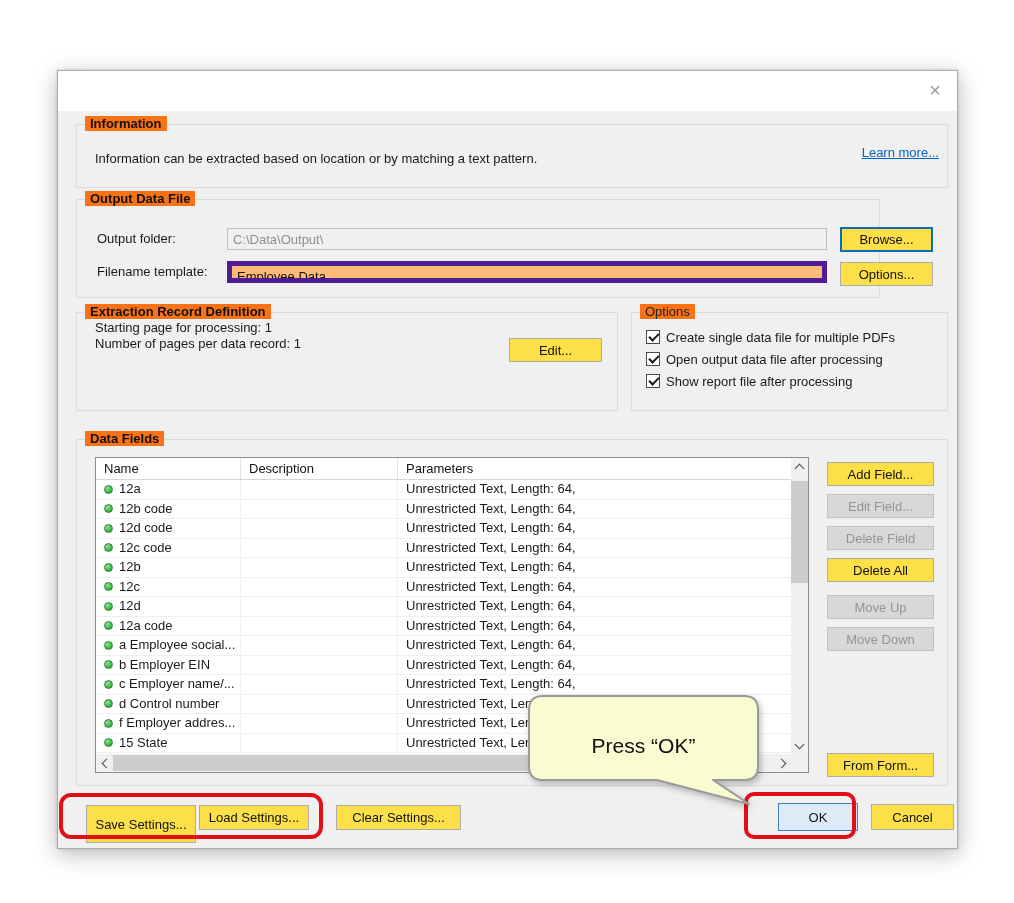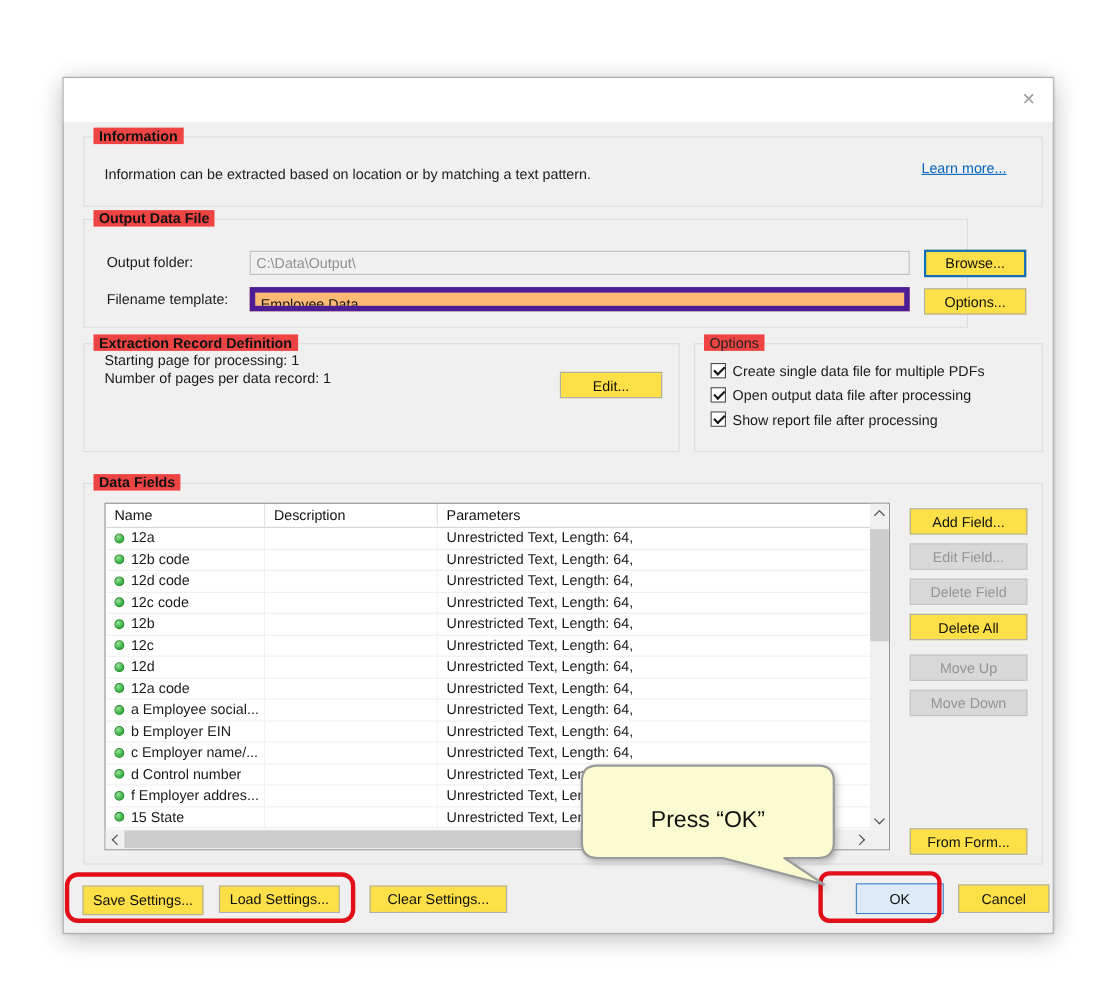--- a/index.html
+++ b/index.html
@@ -3,21 +3,21 @@
 <meta charset="utf-8">
 <style>
   html,body{margin:0;padding:0;background:#ffffff;font-family:"Liberation Sans","DejaVu Sans",sans-serif;}
   .stage{position:relative;width:1014px;height:903px;background:#fff;overflow:hidden;}
   .dialog{position:absolute;left:57px;top:70px;width:901px;height:779px;background:#f0f0f0;
           border:1px solid #ababab;box-shadow:0 5px 22px rgba(0,0,0,.28),0 0 3px rgba(0,0,0,.15);box-sizing:border-box;}
   .titlebar{position:absolute;left:0;top:0;right:0;height:40px;background:#ffffff;}
   .title{position:absolute;left:20px;top:0;line-height:40px;font-size:15px;color:#9b9b9b;}
   .close-x{position:absolute;right:16px;top:9px;font-size:20px;color:#9a9a9a;line-height:20px;cursor:default;}
   .group{position:absolute;border:1px solid #dcdcdc;box-sizing:border-box;}
-  .group-label{position:absolute;top:-9px;left:8px;background:#ef4444;padding:0 5px;font-size:13px;font-weight:bold;color:#111;white-space:nowrap;}
+  .group-label{position:absolute;top:-9px;left:8px;background:#f97316;padding:0 5px;font-size:13px;font-weight:bold;color:#111;white-space:nowrap;}
   .group-label.normal{font-weight:normal;color:#222;}
   .txt{position:absolute;font-size:13px;color:#1a1a1a;white-space:nowrap;}
   .link{position:absolute;font-size:13px;color:#0563c1;text-decoration:underline;white-space:nowrap;cursor:pointer;}
   .field{position:absolute;box-sizing:border-box;font-size:13px;padding:2px 5px;line-height:17px;white-space:nowrap;overflow:hidden;}
   .field.disabled{background:#f0f0f0;border:1px solid #bfbfbf;color:#8f8f8f;}
   .field.editable{background:#fdba74;border:5px solid #4c1d95;color:#111;}
   .btn{position:absolute;box-sizing:border-box;background:#fde047;border:1px solid #adadad;font-family:inherit;
        font-size:13px;color:#111;text-align:center;padding:0;cursor:pointer;}
   .btn.blue-border{border:2px solid #0f6cbd;}
   .btn.disabled{background:#d8d8d8;border-color:#c2c2c2;color:#949494;cursor:default;}
@@ -70,21 +70,21 @@
 <div class="stage">
   <div class="dialog">
 
     <div class="titlebar">
       <div class="close-x">×</div>
     </div>
 
     <div class="group" style="left:18px;top:53px;width:872px;height:64px;">
       <span class="group-label">Information</span>
       <div class="txt" style="left:18px;top:26px;">Information can be extracted based on location or by matching a text pattern.</div>
-      <div class="link" style="right:32px;top:20px;">Learn more...</div>
+      <div class="link" style="right:8px;top:20px;">Learn more...</div>
     </div>
 
     <div class="group" style="left:18px;top:128px;width:804px;height:99px;">
       <span class="group-label">Output Data File</span>
       <div class="txt" style="left:20px;top:31px;">Output folder:</div>
       <div class="field disabled" style="left:150px;top:28px;width:600px;height:22px;">C:\Data\Output\</div>
       <button class="btn blue-border" style="left:763px;top:27px;width:93px;height:25px;">Browse...</button>
       <div class="txt" style="left:20px;top:64px;">Filename template:</div>
       <div class="field editable" style="left:150px;top:61px;width:600px;height:22px;">Employee Data</div>
       <button class="btn" style="left:763px;top:62px;width:93px;height:24px;">Options...</button>
@@ -265,21 +265,21 @@
           <button class="btn">Add Field...</button>
           <button class="btn disabled">Edit Field...</button>
           <button class="btn disabled">Delete Field</button>
           <button class="btn">Delete All</button>
           <button class="btn disabled">Move Up</button>
           <button class="btn disabled">Move Down</button>
           <button class="btn">From Form...</button>
         </div>
     </div>
 
-    <button class="btn" style="left:17px;top:734px;width:110px;height:27px;">Save Settings...</button>
+    <button class="btn" style="left:28px;top:734px;width:110px;height:38px;">Save Settings...</button>
     <button class="btn" style="left:141px;top:734px;width:110px;height:25px;">Load Settings...</button>
     <button class="btn" style="left:278px;top:734px;width:125px;height:25px;">Clear Settings...</button>
     <button class="btn ok" style="left:720px;top:732px;width:80px;height:28px;z-index:10;">OK</button>
     <button class="btn" style="left:813px;top:733px;width:83px;height:26px;">Cancel</button>
 
     <div class="red-hl" style="left:1px;top:722px;width:264px;height:46px;"></div>
     <div class="red-hl" style="left:686px;top:721px;width:112px;height:47px;border-radius:10px;"></div>
 
     <svg class="callout-svg" viewBox="0 0 260 130">
       <path d="M 24 7 H 225 Q 239 7 239 21 V 77 Q 239 91 225 91 H 194 L 230 115 L 138 91 H 24 Q 10 91 10 77 V 21 Q 10 7 24 7 Z" fill="#fbfbd2" stroke="#9a9a9a" stroke-width="2" stroke-linejoin="round"></path>

